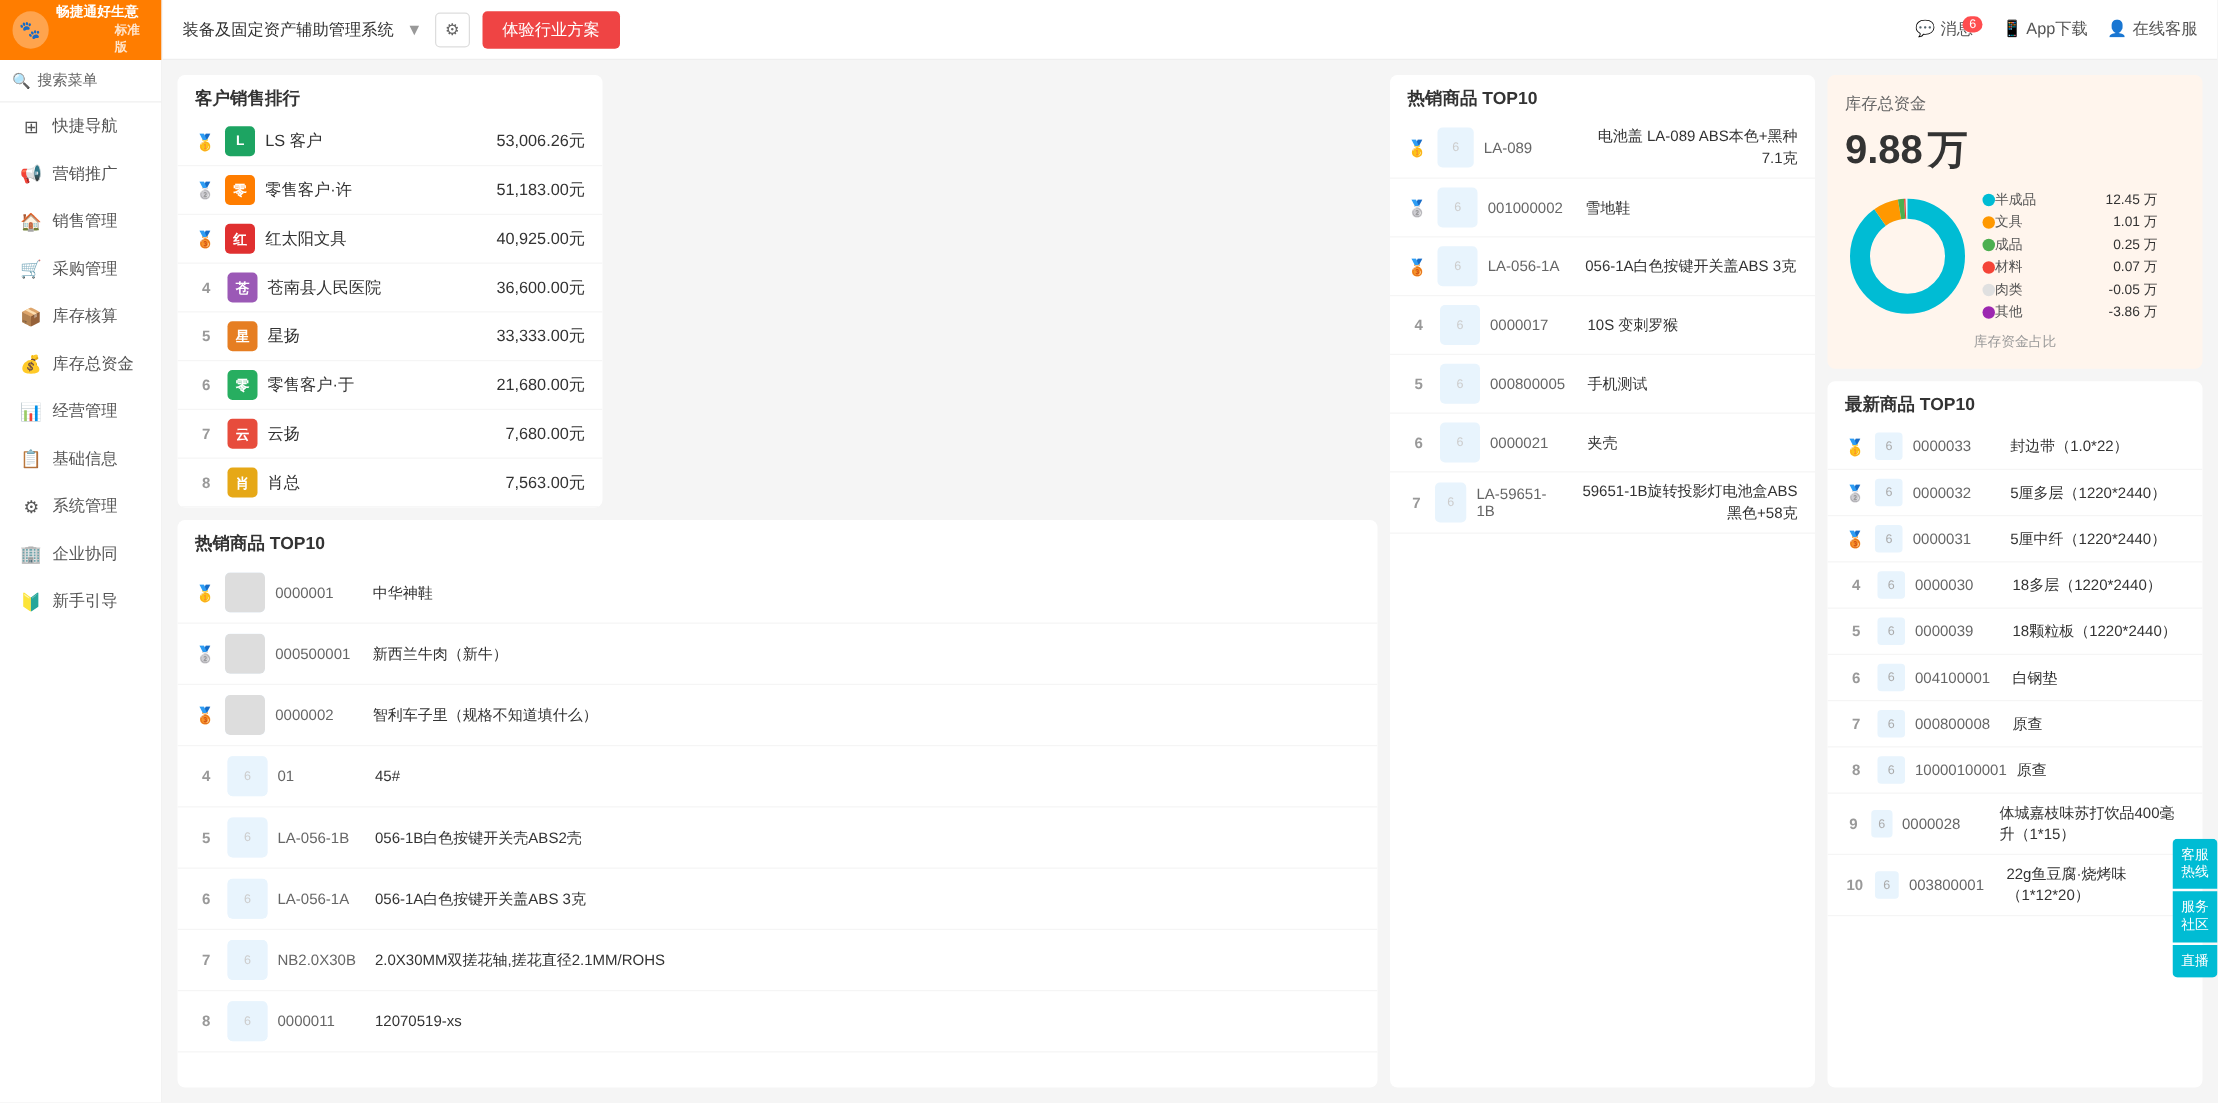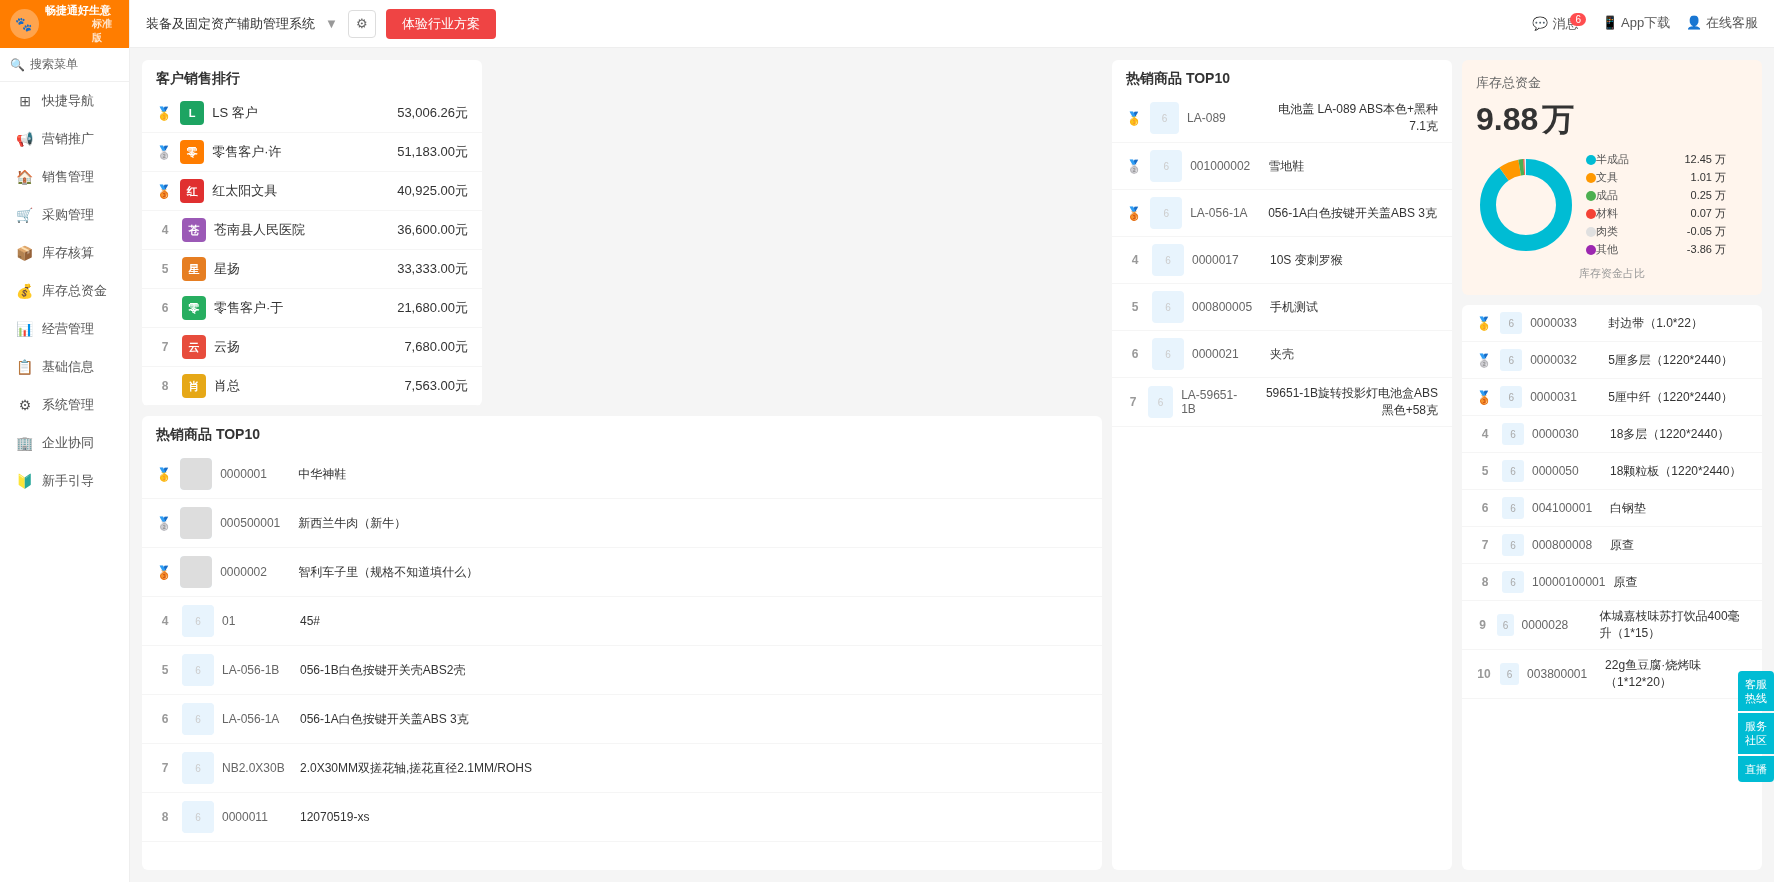--- a/index.html
+++ b/index.html
@@ -642,20 +642,21 @@
     <span class="legend-dot" style="background:#9c27b0"></span>
     <span class="legend-label">其他</span>
     <span class="legend-val">-3.86 万</span>
   </div>
               </div>
           </div>
           <div class="inv-note">库存资金占比</div>
         </div>
 
         <div class="newest-panel">
+          <div class="newest-title">最新商品 TOP10</div>
           <div id="newest-products-list">
               <div class="newest-row">
     <span>🥇</span>
     <div class="newest-icon">6</div>
     <span class="newest-code">0000033</span>
     <span class="newest-name">封边带（1.0*22）</span>
   </div>
               <div class="newest-row">
     <span>🥈</span>
     <div class="newest-icon">6</div>
@@ -670,21 +671,21 @@
   </div>
               <div class="newest-row">
     <span class="rank-num">4</span>
     <div class="newest-icon">6</div>
     <span class="newest-code">0000030</span>
     <span class="newest-name">18多层（1220*2440）</span>
   </div>
               <div class="newest-row">
     <span class="rank-num">5</span>
     <div class="newest-icon">6</div>
-    <span class="newest-code">0000050</span>
+    <span class="newest-code">0000039</span>
     <span class="newest-name">18颗粒板（1220*2440）</span>
   </div>
               <div class="newest-row">
     <span class="rank-num">6</span>
     <div class="newest-icon">6</div>
     <span class="newest-code">004100001</span>
     <span class="newest-name">白钢垫</span>
   </div>
               <div class="newest-row">
     <span class="rank-num">7</span>

